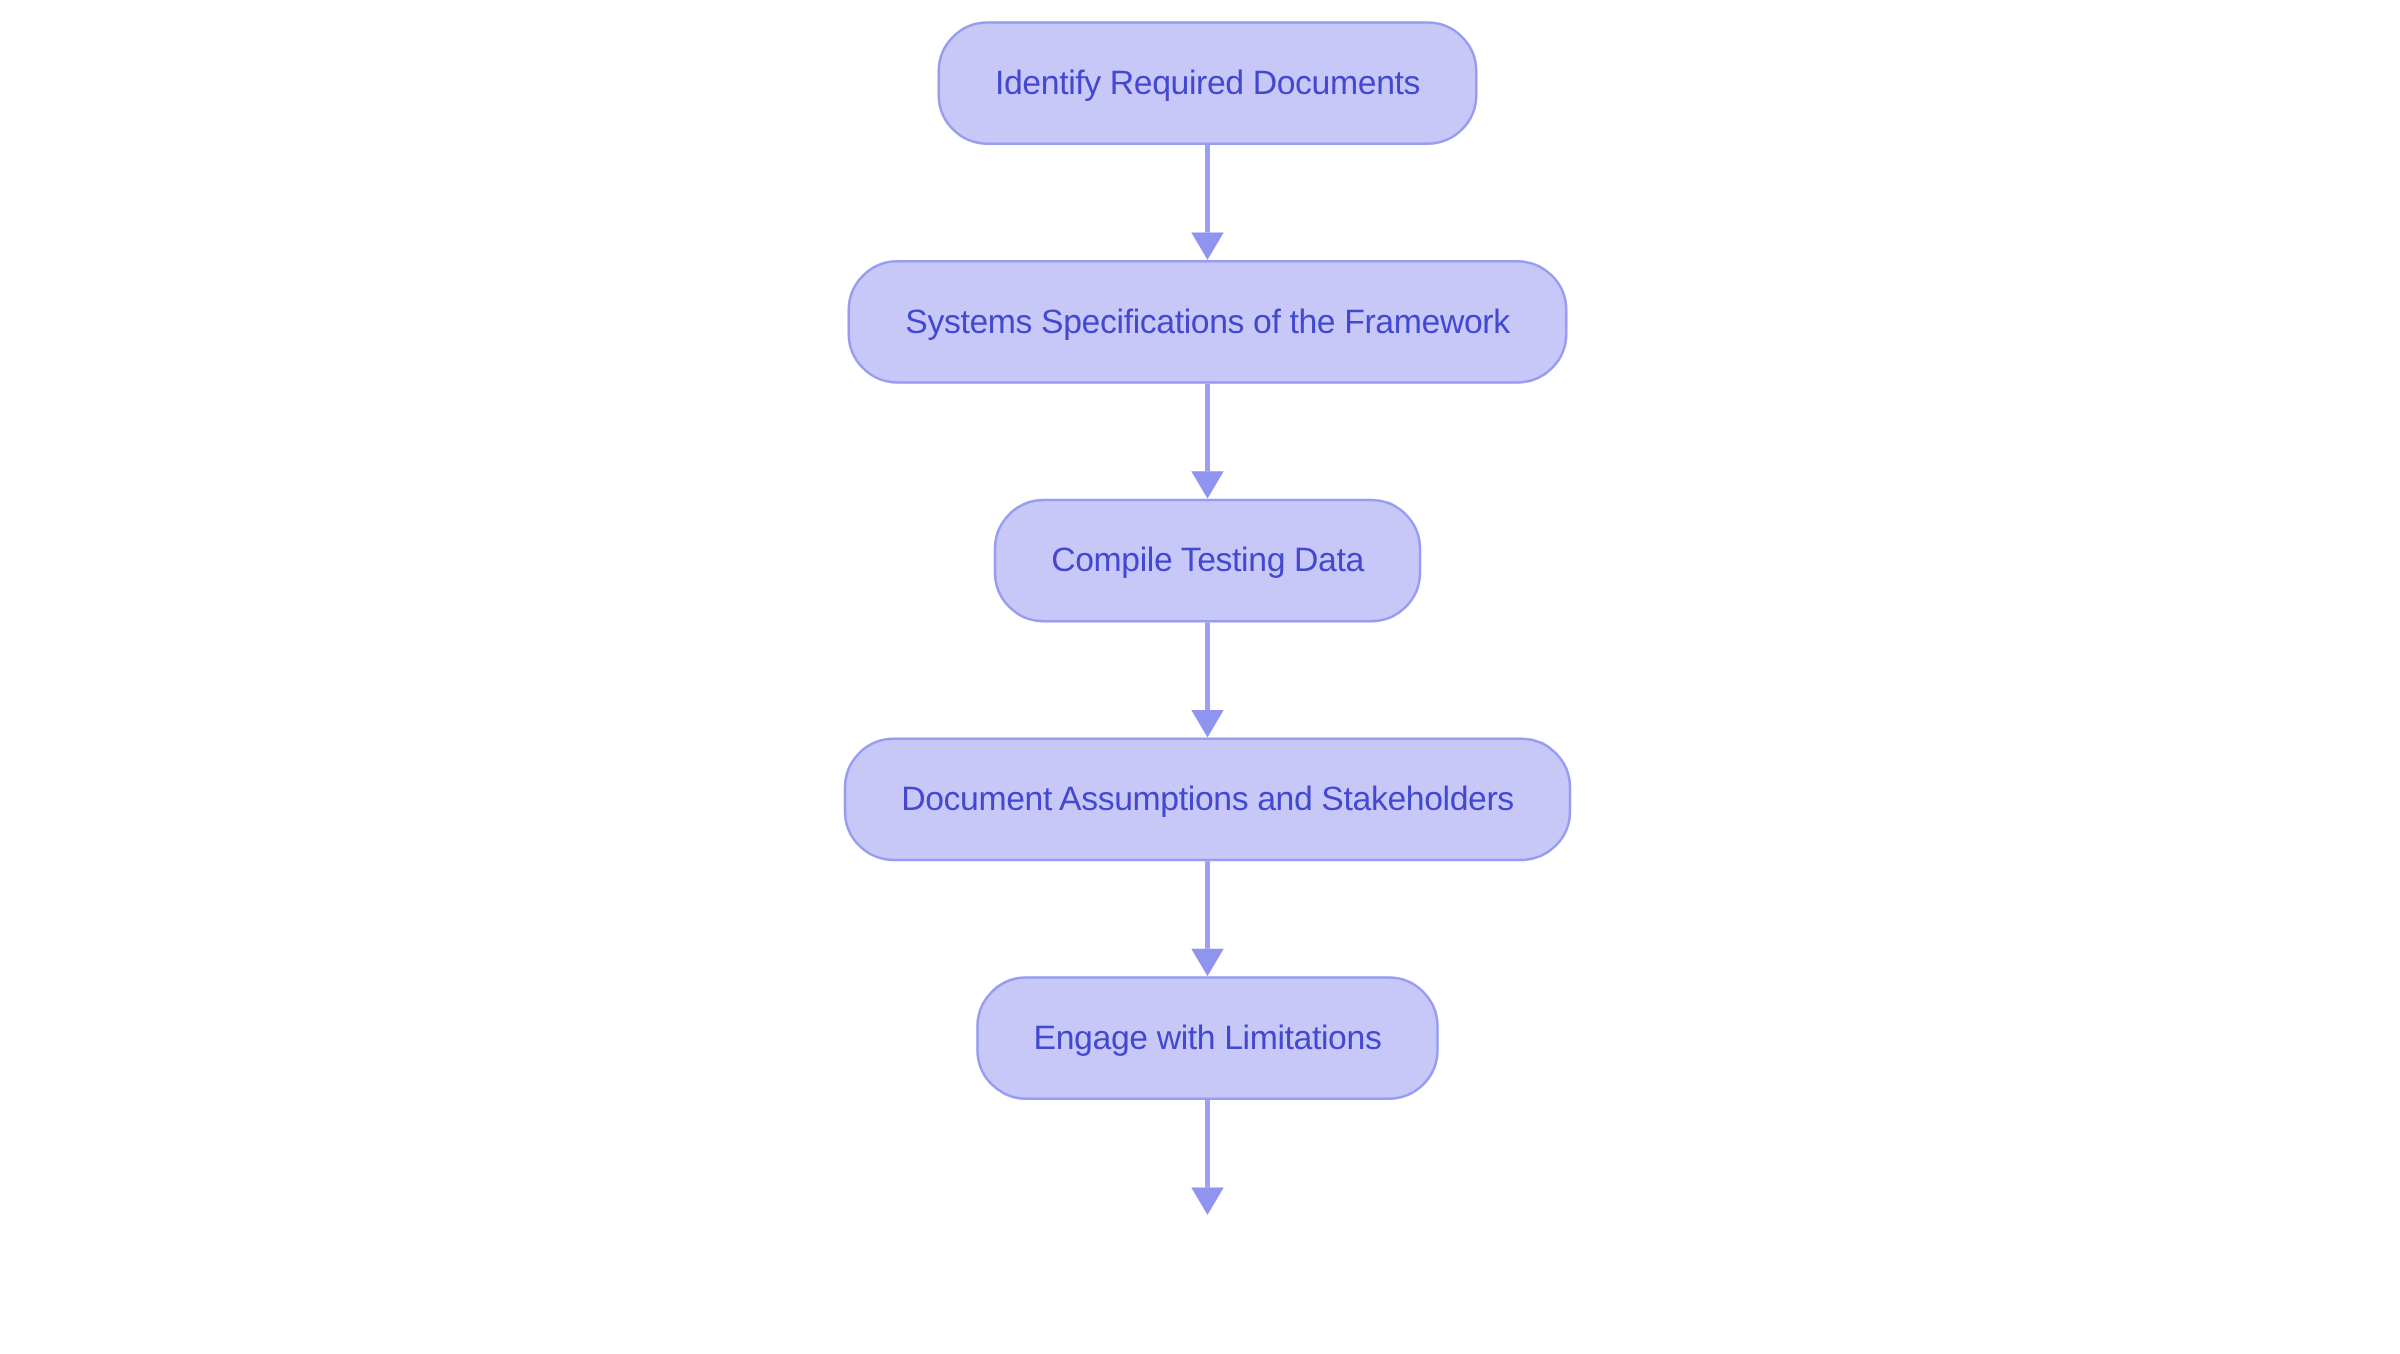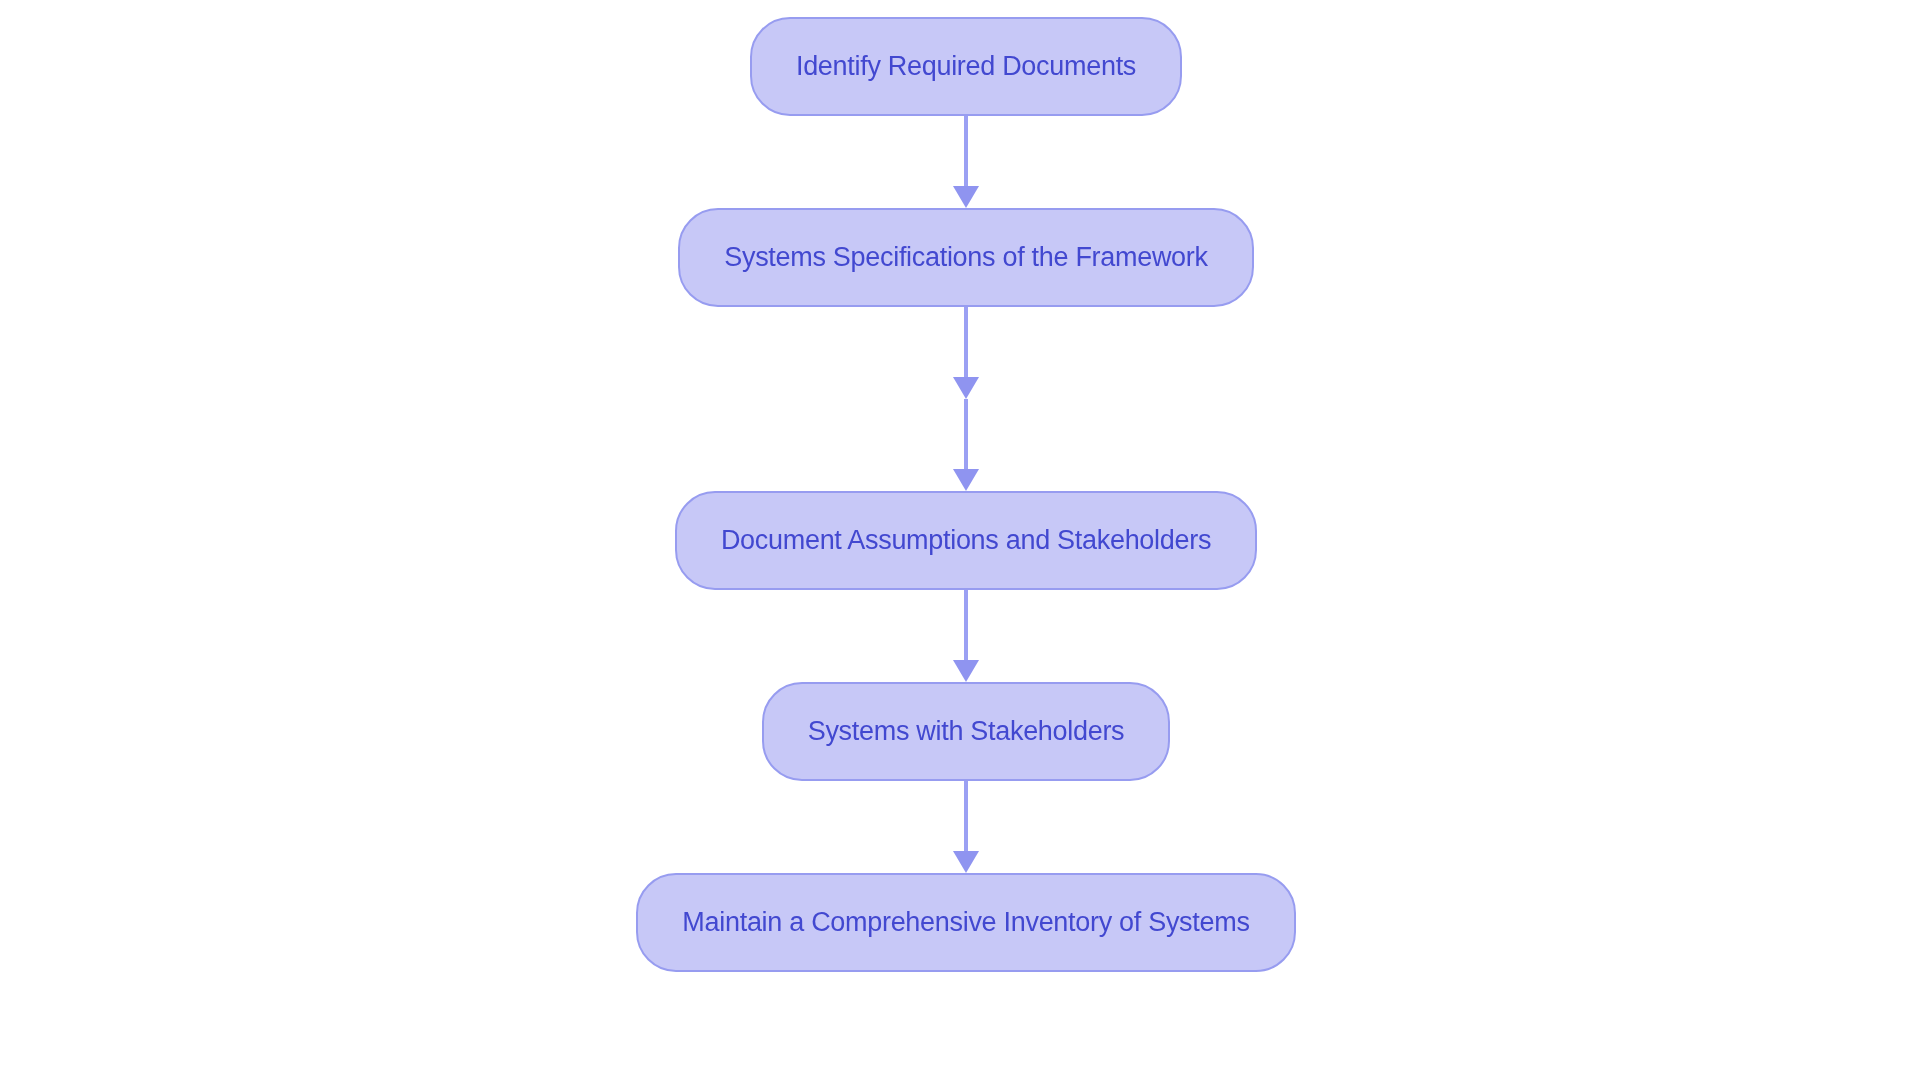--- a/index.html
+++ b/index.html
@@ -75,35 +75,35 @@
     <div class="arrow-head"></div>
   </div>
 
   <div class="node">Systems Specifications of the Framework</div>
 
   <div class="arrow">
     <div class="arrow-line"></div>
     <div class="arrow-head"></div>
   </div>
 
+  <div class="node">Compile Testing Data</div>
 
   <div class="arrow">
     <div class="arrow-line"></div>
     <div class="arrow-head"></div>
   </div>
 
   <div class="node">Document Assumptions and Stakeholders</div>
 
   <div class="arrow">
     <div class="arrow-line"></div>
     <div class="arrow-head"></div>
   </div>
 
-  <div class="node">Systems with Stakeholders</div>
+  <div class="node">Engage with Limitations</div>
 
   <div class="arrow">
     <div class="arrow-line"></div>
     <div class="arrow-head"></div>
   </div>
 
-  <div class="node">Maintain a Comprehensive Inventory of Systems</div>
 
 </div>
 
 </body></html>

